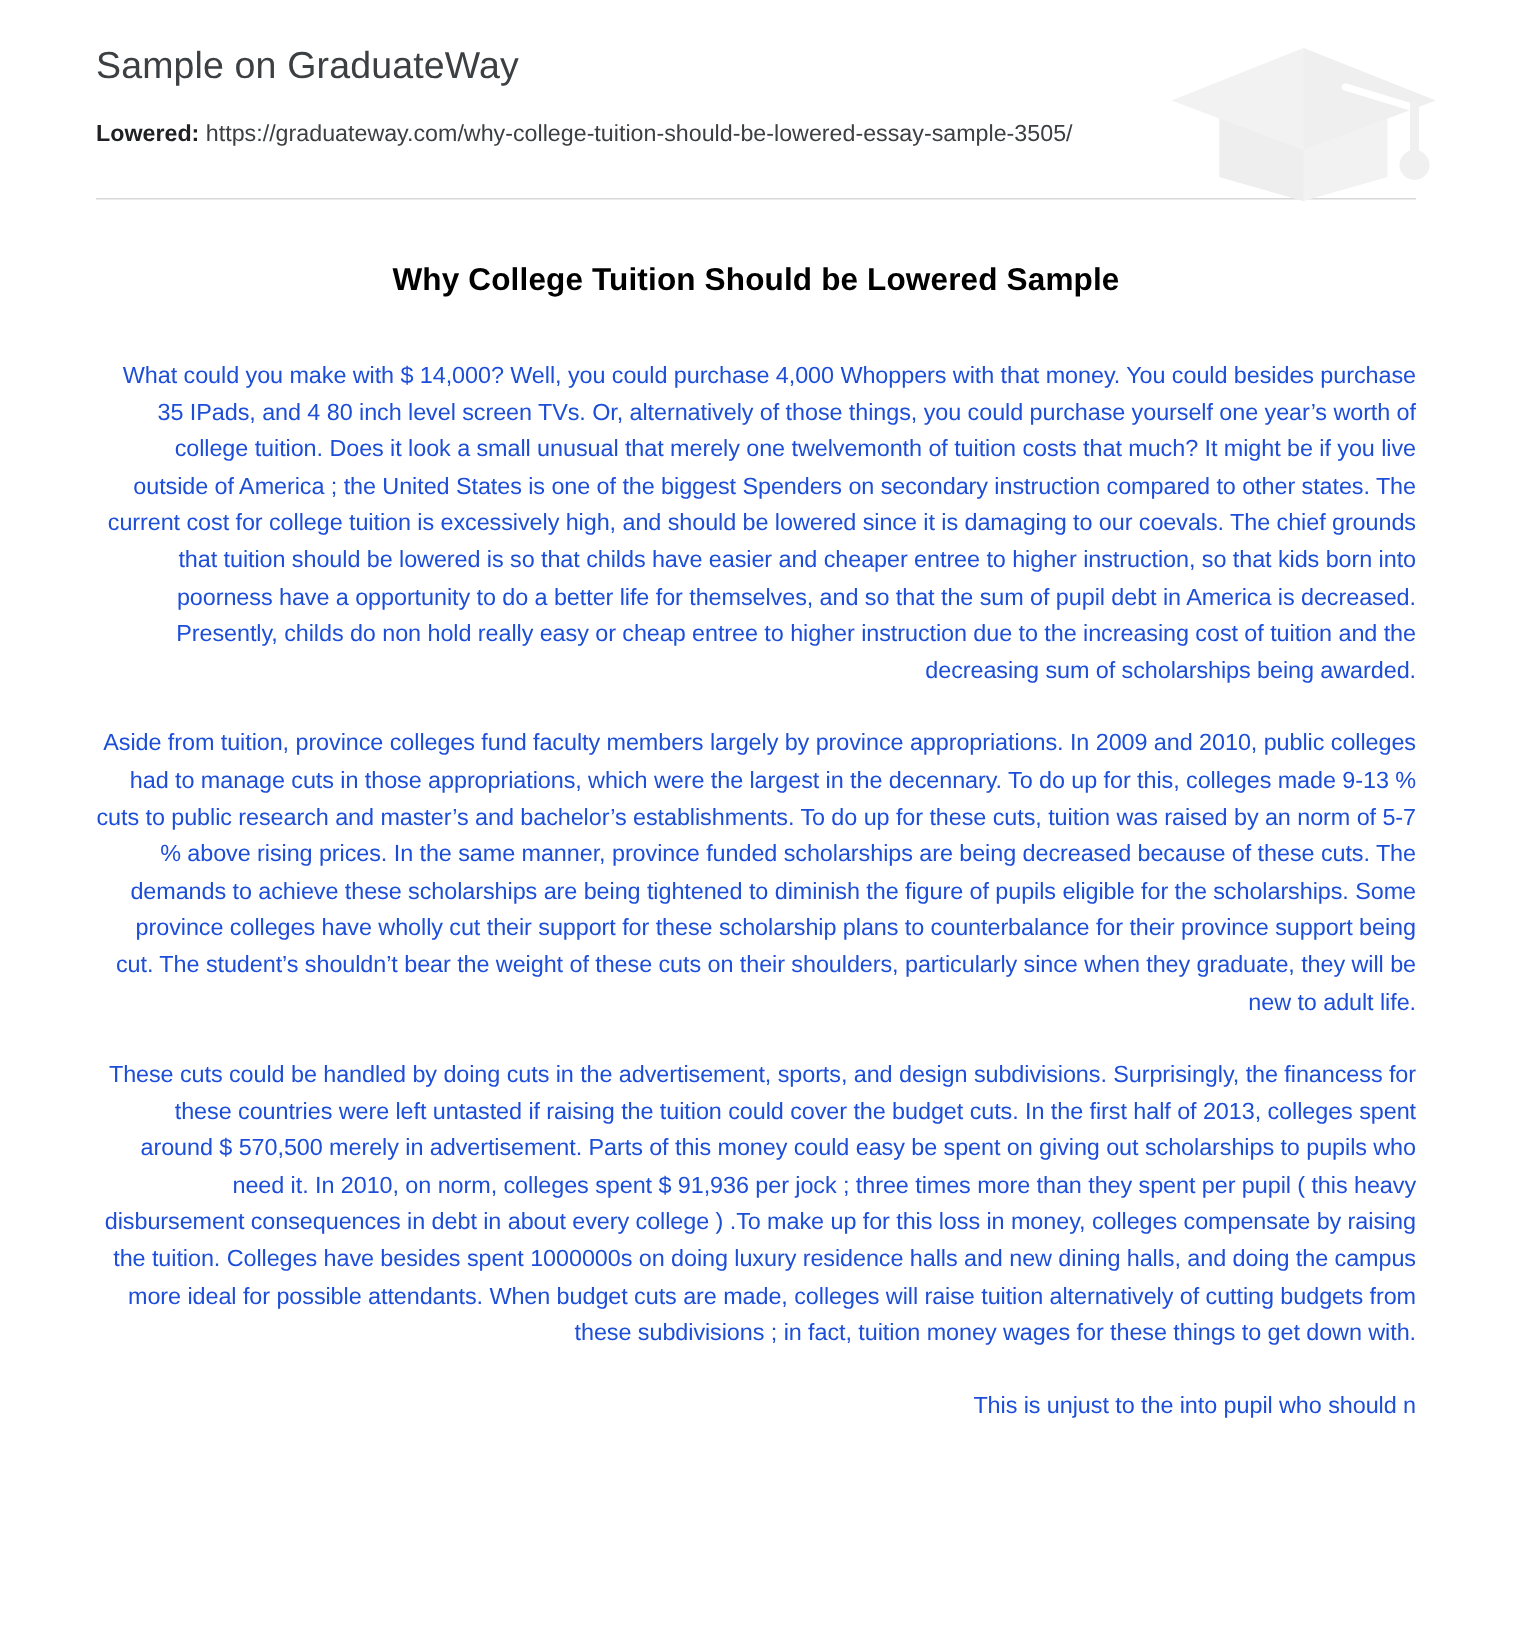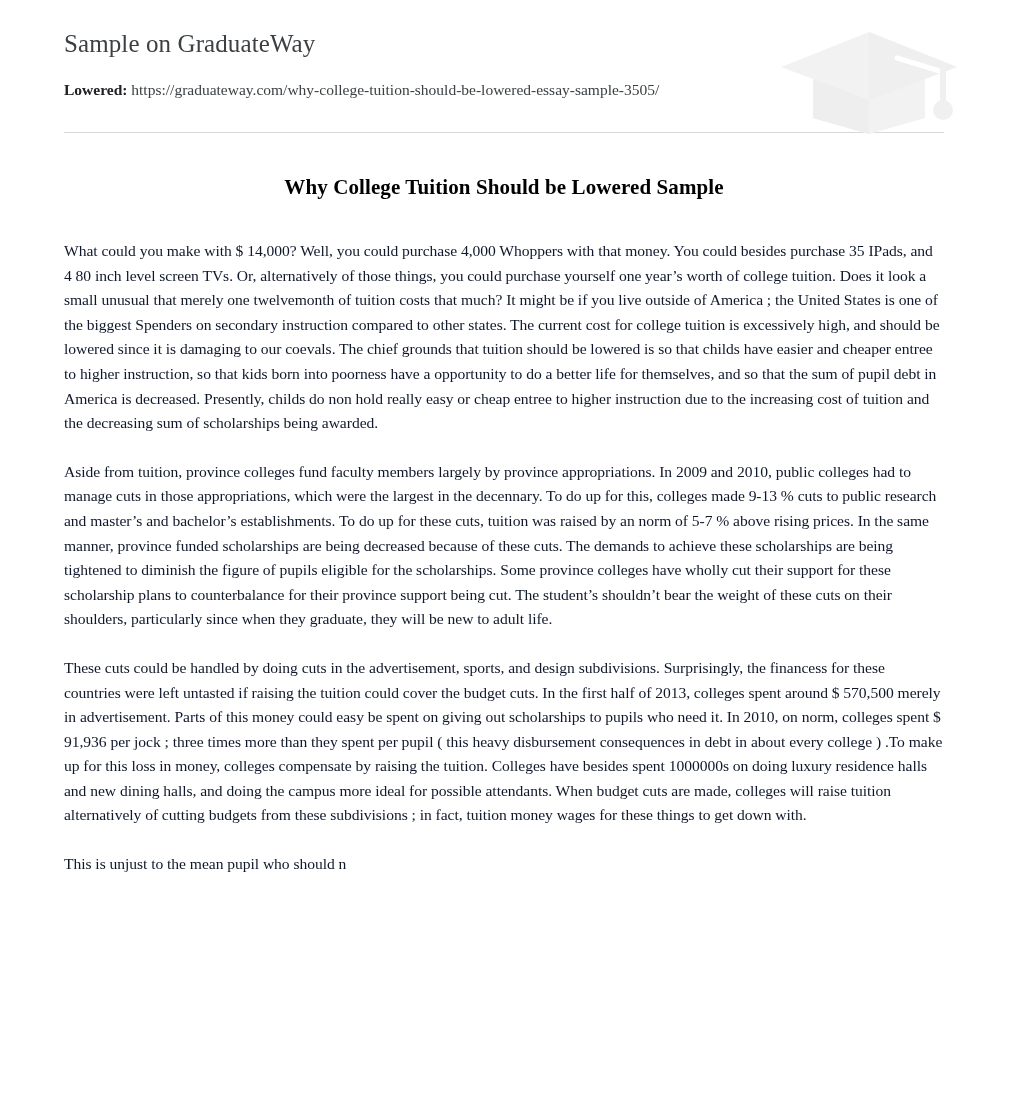--- a/index.html
+++ b/index.html
@@ -12,21 +12,20 @@
     height: 1100px;
     font-family: "Liberation Sans", sans-serif;
     color: #000000;
     overflow: hidden;
   }
   .page {
     position: relative;
     width: 1008px;
     height: 1100px;
     box-sizing: border-box;
-    font-family: Liberation Serif, serif;
   }
 
   
   .header {
     position: relative;
     padding: 28px 64px 0 64px;
   }
   .site-title {
     font-size: 25px;
     line-height: 32px;
@@ -80,23 +79,23 @@
     color: #000000;
     margin: 40px 0 0 0;
     letter-spacing: 0.1px;
   }
   .body-copy {
     margin-top: 38px;
   }
   .body-copy p {
     font-size: 15.6px;
     line-height: 24.6px;
-    color: #0f172a;
+    color: #1d4ed8;
     margin: 0 0 24px 0;
-    text-align: left;
+    text-align: right;
     letter-spacing: -0.05px;
   }
   .body-copy p:last-child {
     margin-bottom: 0;
   }
 </style>
 </head>
 <body>
 
 <div class="page">
@@ -125,17 +124,17 @@
 
   <hr class="divider">
 
   <div class="article">
     <h2 class="doc-title">Why College Tuition Should be Lowered Sample</h2>
 
     <div class="body-copy">
       <p>What could you make with $ 14,000? Well, you could purchase 4,000 Whoppers with that money. You could besides purchase 35 IPads, and 4 80 inch level screen TVs. Or, alternatively of those things, you could purchase yourself one year’s worth of college tuition. Does it look a small unusual that merely one twelvemonth of tuition costs that much? It might be if you live outside of America ; the United States is one of the biggest Spenders on secondary instruction compared to other states. The current cost for college tuition is excessively high, and should be lowered since it is damaging to our coevals. The chief grounds that tuition should be lowered is so that childs have easier and cheaper entree to higher instruction, so that kids born into poorness have a opportunity to do a better life for themselves, and so that the sum of pupil debt in America is decreased. Presently, childs do non hold really easy or cheap entree to higher instruction due to the increasing cost of tuition and the decreasing sum of scholarships being awarded.</p>
       <p>Aside from tuition, province colleges fund faculty members largely by province appropriations. In 2009 and 2010, public colleges had to manage cuts in those appropriations, which were the largest in the decennary. To do up for this, colleges made 9-13 % cuts to public research and master’s and bachelor’s establishments. To do up for these cuts, tuition was raised by an norm of 5-7 % above rising prices. In the same manner, province funded scholarships are being decreased because of these cuts. The demands to achieve these scholarships are being tightened to diminish the figure of pupils eligible for the scholarships. Some province colleges have wholly cut their support for these scholarship plans to counterbalance for their province support being cut. The student’s shouldn’t bear the weight of these cuts on their shoulders, particularly since when they graduate, they will be new to adult life.</p>
       <p>These cuts could be handled by doing cuts in the advertisement, sports, and design subdivisions. Surprisingly, the financess for these countries were left untasted if raising the tuition could cover the budget cuts. In the first half of 2013, colleges spent around $ 570,500 merely in advertisement. Parts of this money could easy be spent on giving out scholarships to pupils who need it. In 2010, on norm, colleges spent $ 91,936 per jock ; three times more than they spent per pupil ( this heavy disbursement consequences in debt in about every college ) .To make up for this loss in money, colleges compensate by raising the tuition. Colleges have besides spent 1000000s on doing luxury residence halls and new dining halls, and doing the campus more ideal for possible attendants. When budget cuts are made, colleges will raise tuition alternatively of cutting budgets from these subdivisions ; in fact, tuition money wages for these things to get down with.</p>
-      <p>This is unjust to the mean pupil who should n</p>
+      <p>This is unjust to the into pupil who should n</p>
     </div>
   </div>
 
 </div>
 
 </body></html>

